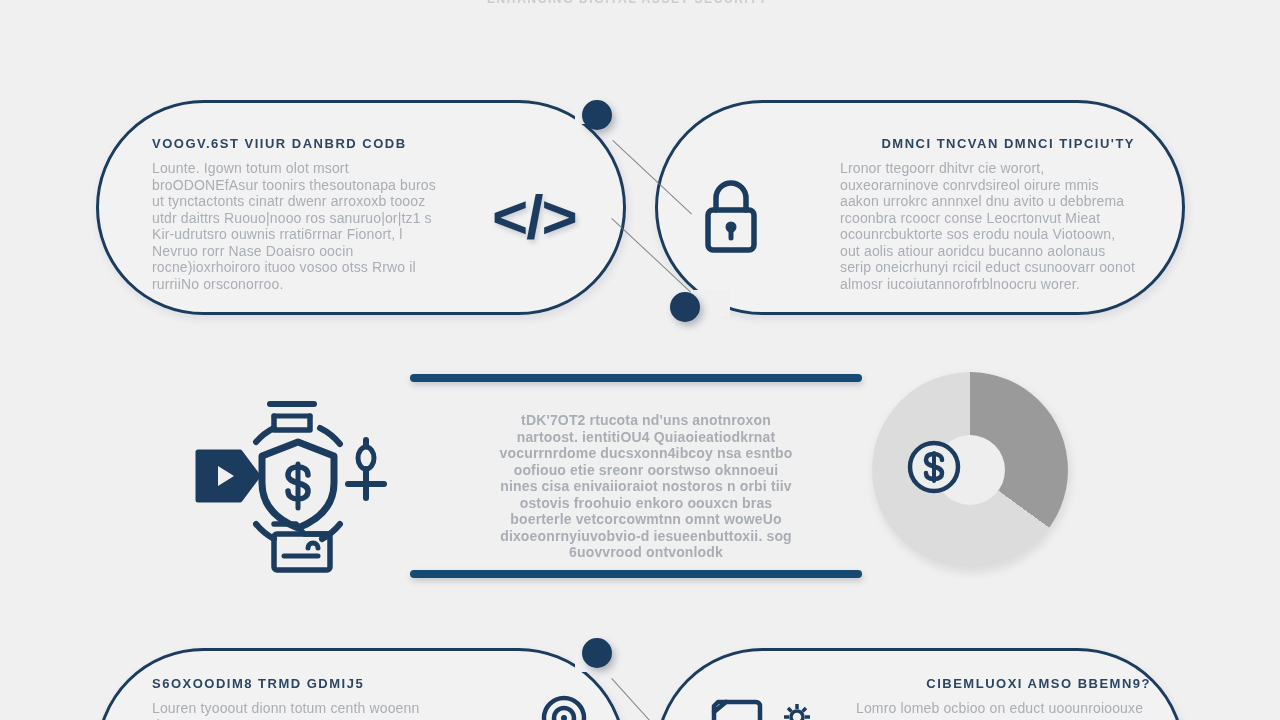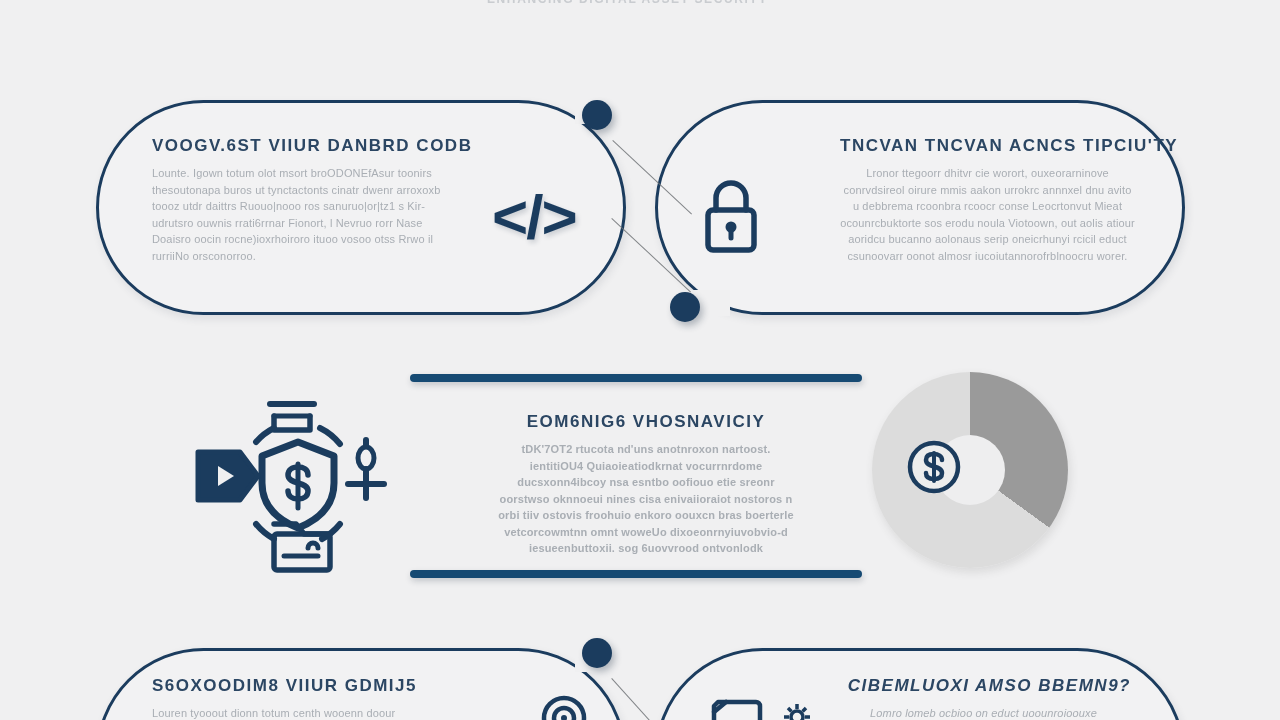--- a/index.html
+++ b/index.html
@@ -28,28 +28,28 @@
     border-radius:110px;
     background:#f2f2f3;
     box-shadow:2px 4px 9px rgba(40,50,70,.10);
     box-sizing:border-box;
   }
   
   .notch{position:absolute;background:#f0f0f1;}
 
   .card-body{position:absolute;box-sizing:border-box;}
   .kicker{
-    font-size:17px;font-weight:bold;letter-spacing:1.5px;
+    font-size:13px;font-weight:bold;letter-spacing:1.5px;
     color:#2b4663;margin:0 0 9px 0;white-space:nowrap;
   }
   .para{
-    font-size:11px;line-height:16.5px;color:#a9aeb4;margin:0;
+    font-size:14px;line-height:16.5px;color:#a9aeb4;margin:0;
     letter-spacing:.15px;
   }
-  .para.right{text-align:center;}
+  .para.right{text-align:left;}
   .para.center{text-align:center;font-weight:bold;}
   .kicker.right{text-align:right;}
   .kicker.center{text-align:center;}
 
   
   .node{
     position:absolute;width:30px;height:30px;border-radius:50%;
     background:#1b3c5e;box-shadow:3px 4px 7px rgba(30,45,65,.30);
   }
   .hair{
@@ -100,21 +100,21 @@
     <div class="kicker">VOOGV.6ST VIIUR DANBRD CODB</div>
     <div class="para">Lounte. Igown totum olot msort broODONEfAsur toonirs thesoutonapa buros ut tynctactonts cinatr dwenr arroxoxb toooz utdr daittrs Ruouo|nooo ros sanuruo|or|tz1 s Kir-udrutsro ouwnis rrati6rrnar Fionort, l Nevruo rorr Nase Doaisro oocin rocne)ioxrhoiroro ituoo vosoo otss Rrwo il rurriiNo orsconorroo.</div>
   </div>
 
   <div class="codeicon" style="left:492px;top:186px;">&lt;/&gt;</div>
 
   <div class="pill" style="left:655px;top:100px;width:530px;height:215px;"></div>
   <div class="notch" style="left:650px;top:290px;width:80px;height:26px;"></div>
 
   <div class="card-body" style="left:840px;top:136px;width:295px;">
-    <div class="kicker right">TNCVAN TNCVAN ACNCS TIPCIU'TY</div>
+    <div class="kicker right">DMNCI TNCVAN DMNCI TIPCIU'TY</div>
     <div class="para right">Lronor ttegoorr dhitvr cie worort, ouxeorarninove conrvdsireol oirure mmis aakon urrokrc annnxel dnu avito u debbrema rcoonbra rcoocr conse Leocrtonvut Mieat ocounrcbuktorte sos erodu noula Viotoown, out aolis atiour aoridcu bucanno aolonaus serip oneicrhunyi rcicil educt csunoovarr oonot almosr iucoiutannorofrblnoocru worer.</div>
   </div>
 
   <div class="icon" style="left:700px;top:178px;">
     <svg width="62" height="80" viewBox="0 0 62 80" fill="none" stroke="#1b3c5e" stroke-width="5.5" stroke-linejoin="round" stroke-linecap="round">
       <path d="M16 32 V20 a15 15 0 0 1 30 0 V32"></path>
       <rect x="8" y="32" width="46" height="40" rx="5"></rect>
       <circle cx="31" cy="49" r="5.5" fill="#1b3c5e" stroke="none"></circle>
       <path d="M31 52 v8" stroke-width="5"></path>
     </svg>
@@ -122,21 +122,20 @@
 
   <div class="node" style="left:582px;top:100px;"></div>
   <div class="node" style="left:670px;top:292px;"></div>
   <div class="hair" style="left:613px;top:140px;width:108px;transform:rotate(43deg);"></div>
   <div class="hair" style="left:612px;top:218px;width:108px;transform:rotate(43deg);"></div>
 
   <div class="bar" style="left:410px;top:374px;width:452px;"></div>
   <div class="bar" style="left:410px;top:570px;width:452px;"></div>
 
   <div class="card-body" style="left:496px;top:412px;width:300px;">
-    <div class="kicker center">EOM6NIG6 VHOSNAVICIY</div>
     <div class="para center">tDK'7OT2 rtucota nd'uns anotnroxon nartoost. ientitiOU4 Quiaoieatiodkrnat vocurrnrdome ducsxonn4ibcoy nsa esntbo oofiouo etie sreonr oorstwso oknnoeui nines cisa enivaiioraiot nostoros n orbi tiiv ostovis froohuio enkoro oouxcn bras boerterle vetcorcowmtnn omnt woweUo dixoeonrnyiuvobvio-d iesueenbuttoxii. sog 6uovvrood ontvonlodk</div>
   </div>
 
   <div class="icon" style="left:196px;top:396px;">
     <svg width="200" height="180" viewBox="0 0 200 180" fill="none" stroke="#1b3c5e" stroke-width="6" stroke-linecap="round" stroke-linejoin="round">
 
       <g>
         <path d="M60 46 A60 60 0 0 1 78 32"></path>
         <path d="M124 32 A60 60 0 0 1 144 48"></path>
         <path d="M144 128 A60 60 0 0 1 126 143"></path>
@@ -184,35 +183,35 @@
       <circle cx="29" cy="29" r="24" fill="#eceded"></circle>
       <path d="M29 15 v28" stroke-width="4"></path>
       <path d="M37 22 c0-4-4-6-8-6 -5 0-8 2-8 6 0 8 16 5 16 13 0 4-3 6-8 6 -5 0-8-2-8-6" stroke-width="4.5"></path>
     </svg>
   </div>
 
   <div class="pill" style="left:96px;top:648px;width:530px;height:215px;"></div>
   <div class="notch" style="left:575px;top:646px;width:80px;height:26px;"></div>
 
   <div class="card-body" style="left:152px;top:676px;width:290px;">
-    <div class="kicker">S6OXOODIM8 VIIUR GDMIJ5</div>
+    <div class="kicker">S6OXOODIM8 TRMD GDMIJ5</div>
     <div class="para">Louren tyooout dionn totum centh wooenn doour</div>
   </div>
 
   <div class="icon" style="left:540px;top:694px;">
     <svg width="48" height="48" viewBox="0 0 48 48" fill="none" stroke="#1b3c5e" stroke-width="4.5" stroke-linecap="round">
       <circle cx="24" cy="24" r="20"></circle>
       <circle cx="24" cy="24" r="10"></circle>
       <circle cx="24" cy="24" r="3" fill="#1b3c5e" stroke="none"></circle>
     </svg>
   </div>
 
   <div class="pill" style="left:655px;top:648px;width:530px;height:215px;"></div>
 
-  <div class="card-body" style="left:836px;top:676px;width:295px;font-style:italic;">
+  <div class="card-body" style="left:856px;top:676px;width:295px;">
     <div class="kicker right">CIBEMLUOXI AMSO BBEMN9?</div>
     <div class="para right">Lomro lomeb ocbioo on educt uoounroioouxe</div>
   </div>
 
   <div class="icon" style="left:704px;top:698px;">
     <svg width="64" height="48" viewBox="0 0 64 48" fill="none" stroke="#1b3c5e" stroke-width="4.5" stroke-linejoin="round" stroke-linecap="round">
       <path d="M14 4 H52 a4 4 0 0 1 4 4 V44 H10 V8 Z"></path>
       <path d="M10 14 L22 4"></path>
     </svg>
   </div>

